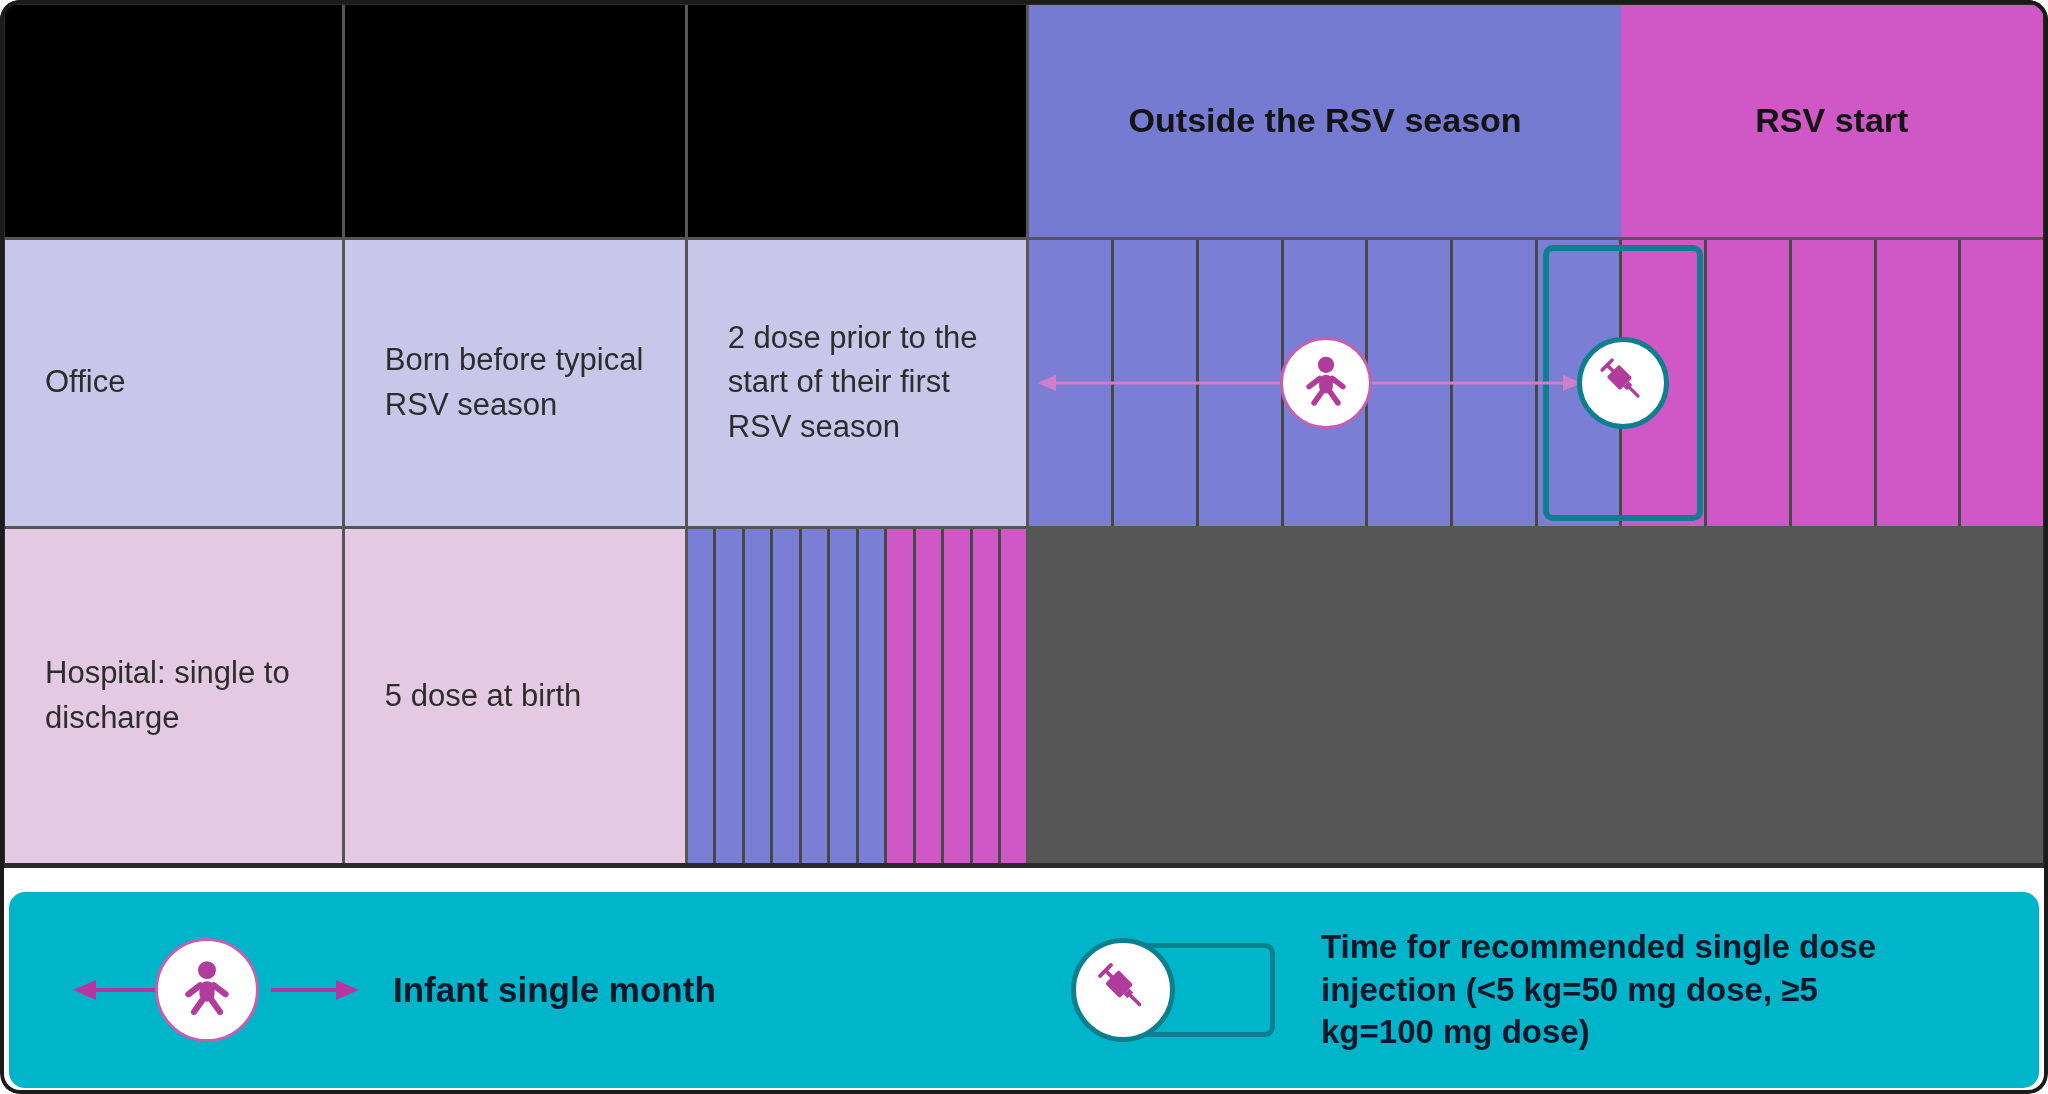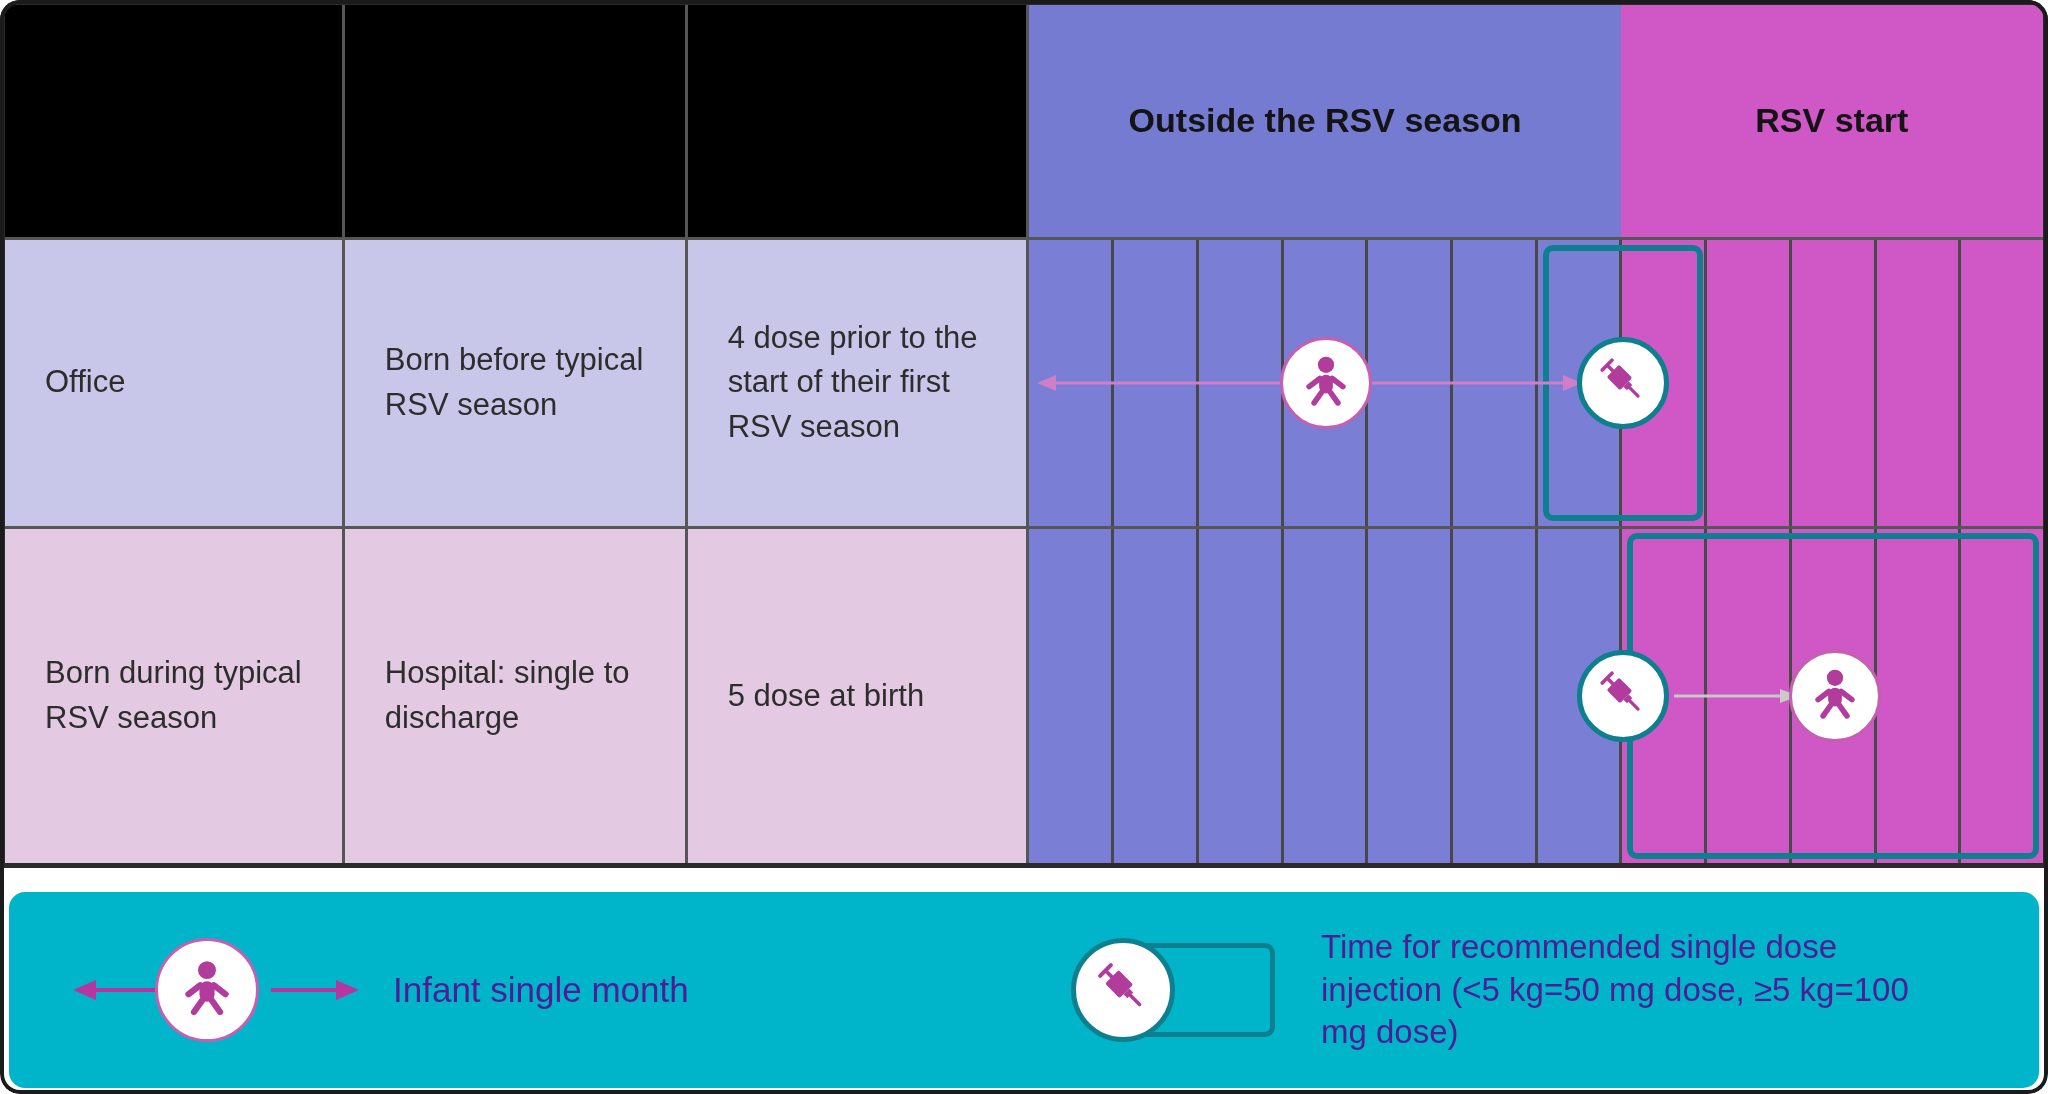--- a/index.html
+++ b/index.html
@@ -68,21 +68,21 @@
   .lg-circle {
     position:absolute; width:104px; height:104px; background:#ffffff; border-radius:50%;
     display:flex; align-items:center; justify-content:center;
   }
   .lg-circle svg { width:66px; height:66px; }
   .lg-baby { left:146px; top:46px; border:3px solid #c45fb2; z-index:2; }
   .lg-syr { left:1062px; top:46px; border:5px solid #0d7f8e; z-index:2; }
   .lg-box { position:absolute; left:1118px; top:51px; width:148px; height:94px; border:5px solid #0d7f8e; border-radius:10px; z-index:1; }
   .lg-label {
     position:absolute; top:0; bottom:0; display:flex; align-items:center;
-    font-weight:400; color:#4c1d95;
+    font-weight:700; color:#0f172a;
   }
   .lg-label-infant { left:384px; font-size:35px; }
   .lg-label-inject { left:1312px; width:600px; font-size:33px; line-height:1.3; }
 </style>
 </head>
 <body>
 
 <div class="stage">
 
   <div class="table">
@@ -94,21 +94,21 @@
       <div class="seg seg-out">
         <span class="season-label">Outside the RSV season</span>
       </div>
       <div class="seg seg-rsv">
         <span class="season-label">RSV start</span>
       </div>
     </div>
 
     <div class="cell-text bg-row1">Office</div>
     <div class="cell-text bg-row1">Born before typical RSV season</div>
-    <div class="cell-text bg-row1">4 dose prior to the start of their first RSV season</div>
+    <div class="cell-text bg-row1">2 dose prior to the start of their first RSV season</div>
     <div class="timeline">
       <div class="months" style="display:flex;position:absolute;inset:0;">
           <div class="month m-out"></div>
           <div class="month m-out"></div>
           <div class="month m-out"></div>
           <div class="month m-out"></div>
           <div class="month m-out"></div>
           <div class="month m-out"></div>
           <div class="month m-out"></div>
           <div class="month m-rsv"></div>
@@ -143,21 +143,20 @@
       <rect x="6" y="22.6" width="7" height="2.8" fill="#b13c9c"></rect>
       <rect x="12.5" y="17" width="15" height="14" rx="1.5" fill="#b13c9c"></rect>
       <rect x="27.5" y="21" width="4" height="6" fill="#b13c9c"></rect>
       <line x1="31.5" y1="24" x2="41" y2="24" stroke="#b13c9c" stroke-width="2.6" stroke-linecap="round"></line>
     </g>
   </svg>
 </span>
         </div>
     </div>
 
-    <div class="cell-text bg-row2">Born during typical RSV season</div>
     <div class="cell-text bg-row2">Hospital: single to discharge</div>
     <div class="cell-text bg-row2">5 dose at birth</div>
     <div class="timeline">
       <div class="months" style="display:flex;position:absolute;inset:0;">
           <div class="month m-out"></div>
           <div class="month m-out"></div>
           <div class="month m-out"></div>
           <div class="month m-out"></div>
           <div class="month m-out"></div>
           <div class="month m-out"></div>

